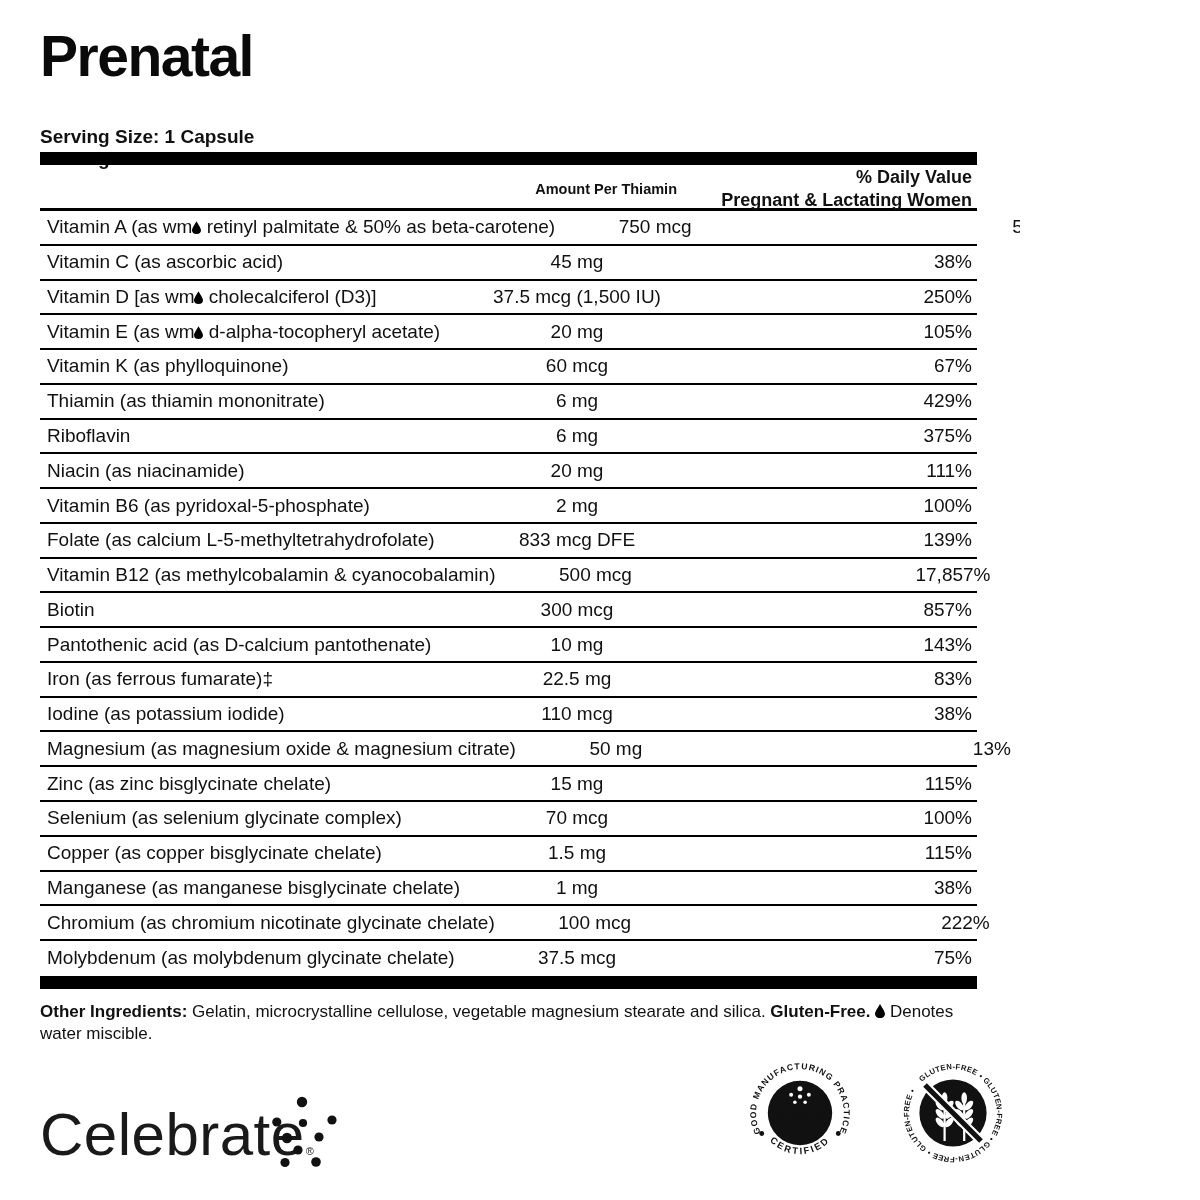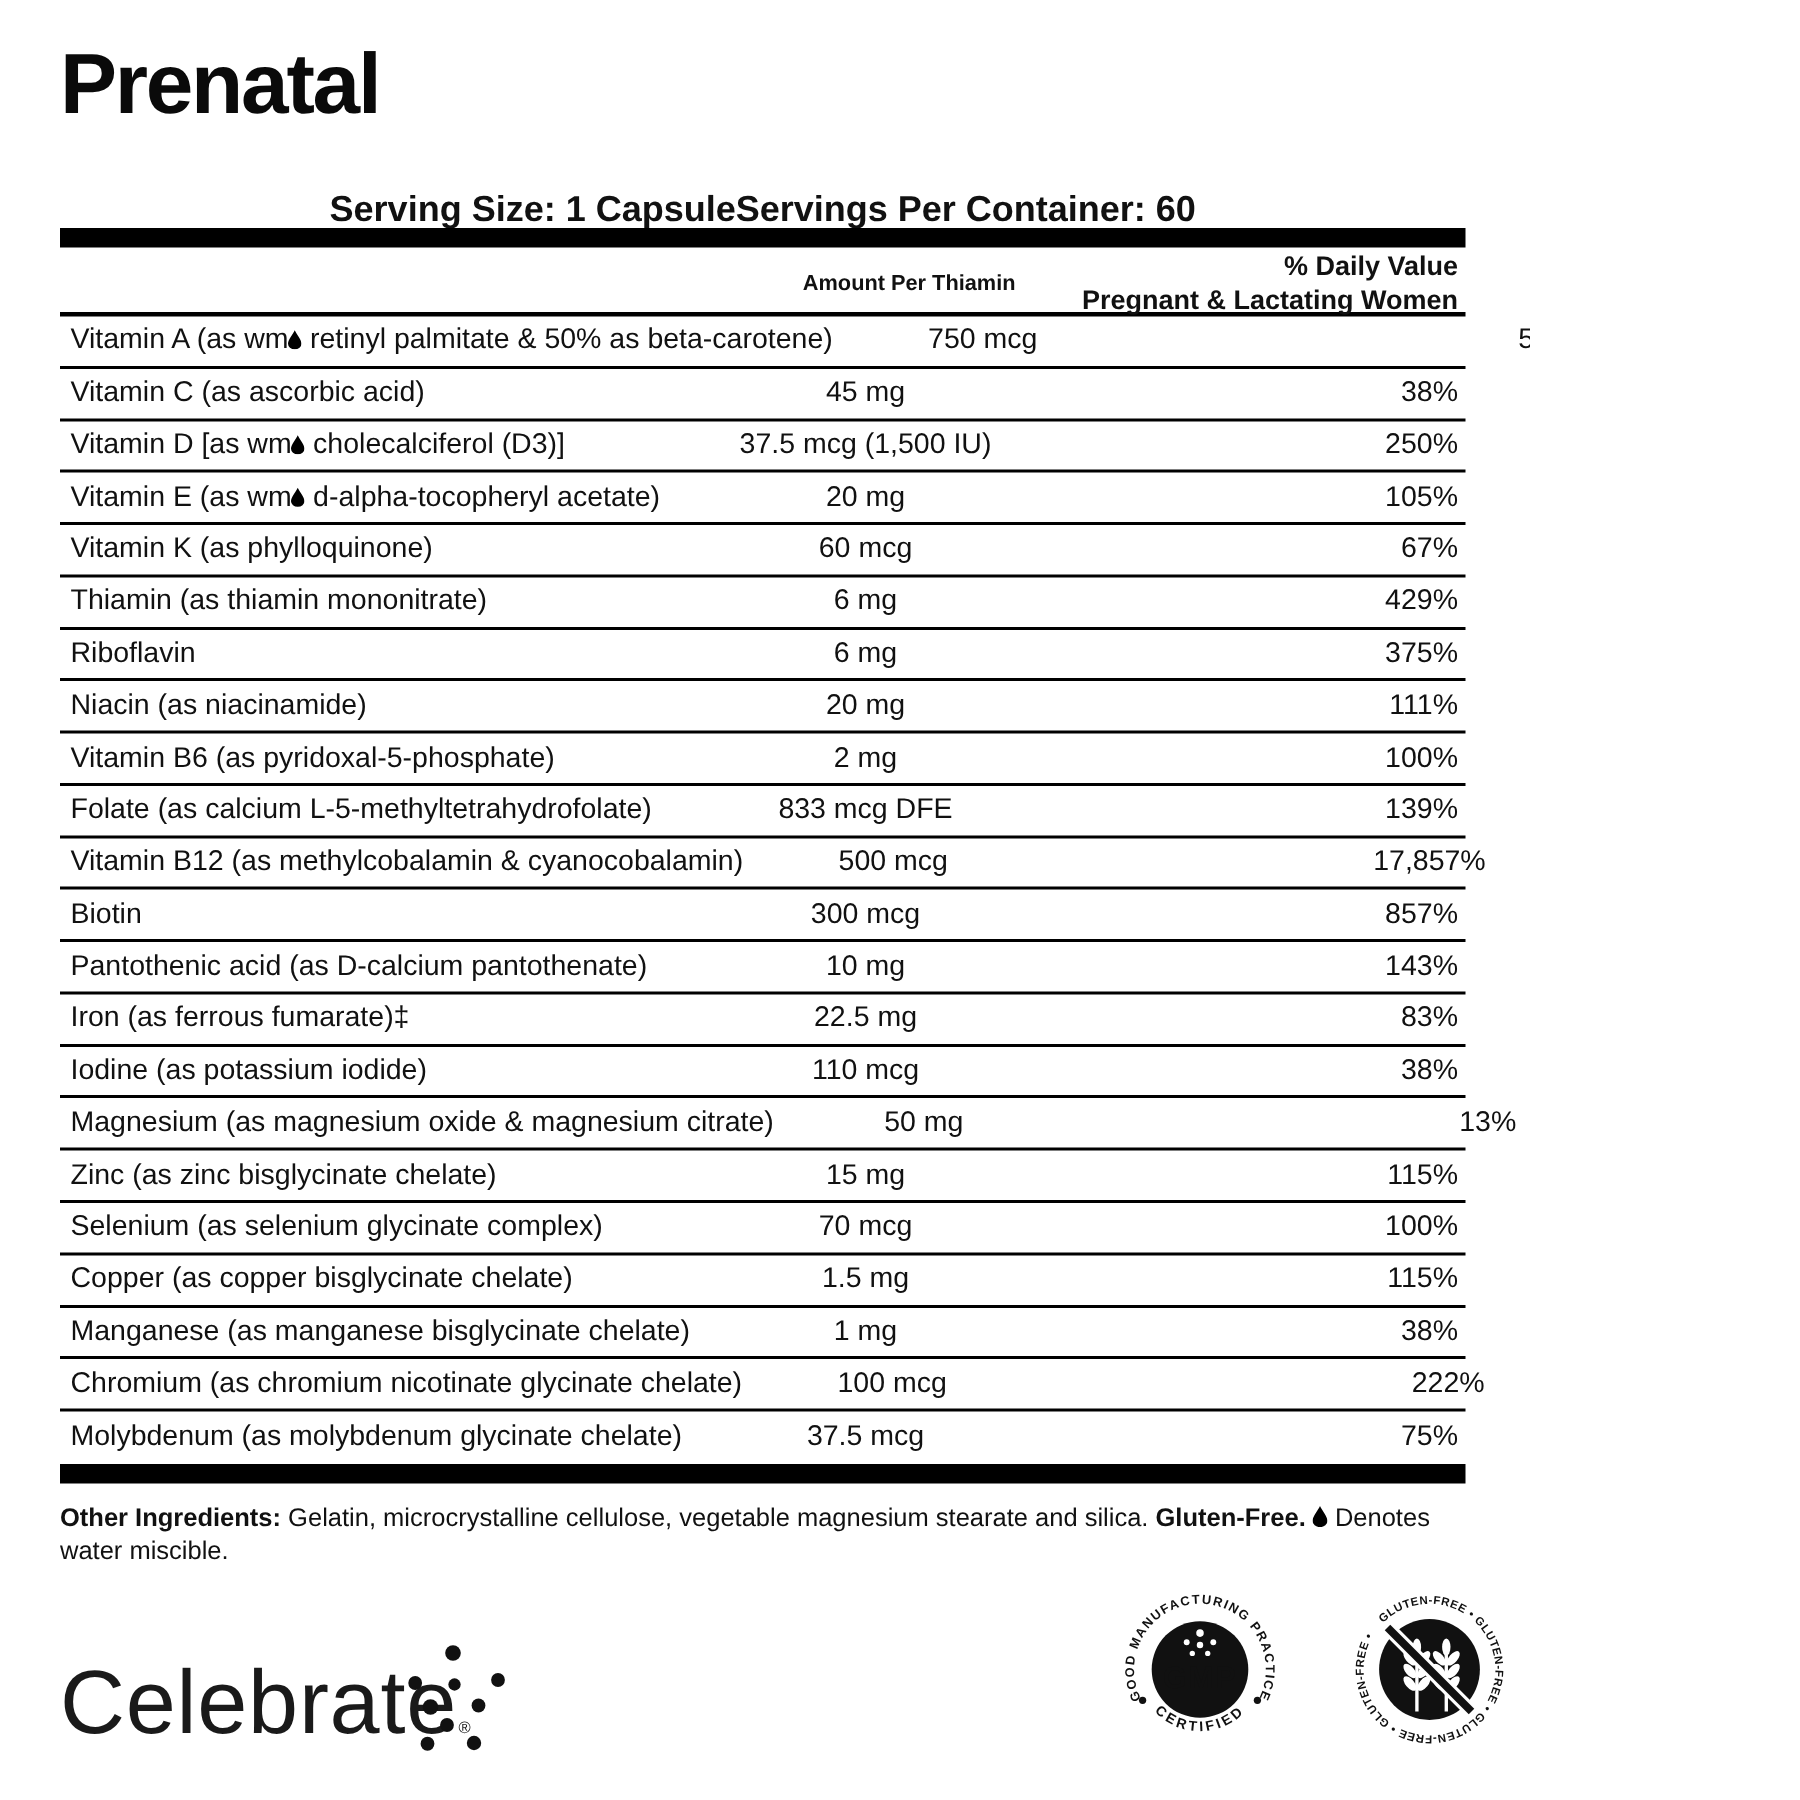--- a/index.html
+++ b/index.html
@@ -3,21 +3,21 @@
 <meta charset="utf-8">
 <style>
   html,body{margin:0;padding:0;background:#fff;}
   .page{
     position:relative;width:1020px;height:1200px;background:#fff;overflow:hidden;
     font-family:"Liberation Sans",sans-serif;color:#111;
   }
   
   .title{position:absolute;left:40px;top:28px;font-size:57px;font-weight:800;letter-spacing:-1.5px;line-height:1;margin:0;color:#0a0a0a;}
   
-  .serving-row{position:absolute;left:40px;right:43px;top:126px;display:flex;justify-content:center;font-size:24px;font-weight:700;}
+  .serving-row{position:absolute;left:40px;right:43px;top:126px;display:flex;justify-content:space-between;font-size:19px;font-weight:700;flex-direction:column;}
   
   .bar{position:absolute;left:40px;right:43px;height:13px;background:#000;}
   .bar-top{top:152px;}
   .bar-bottom{top:976px;}
   
   .thead{
     position:absolute;left:40px;right:43px;top:166px;height:42px;
     display:grid;grid-template-columns:1fr 200px 300px;align-items:center;
     border-bottom:3px solid #000;box-sizing:content-box;
   }

